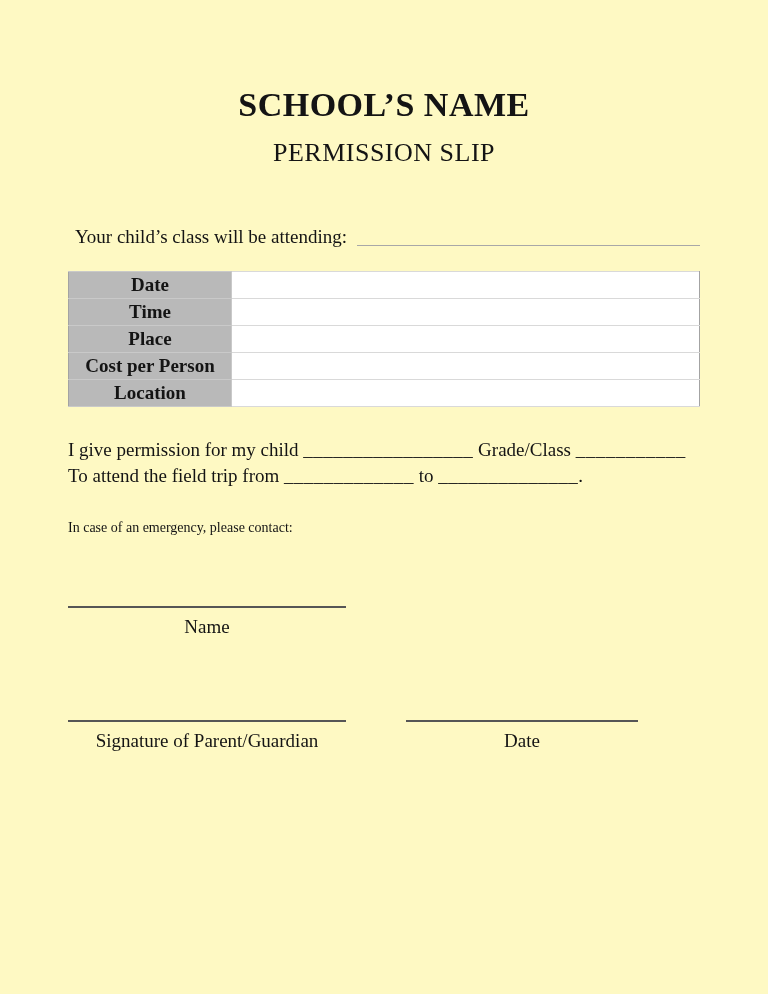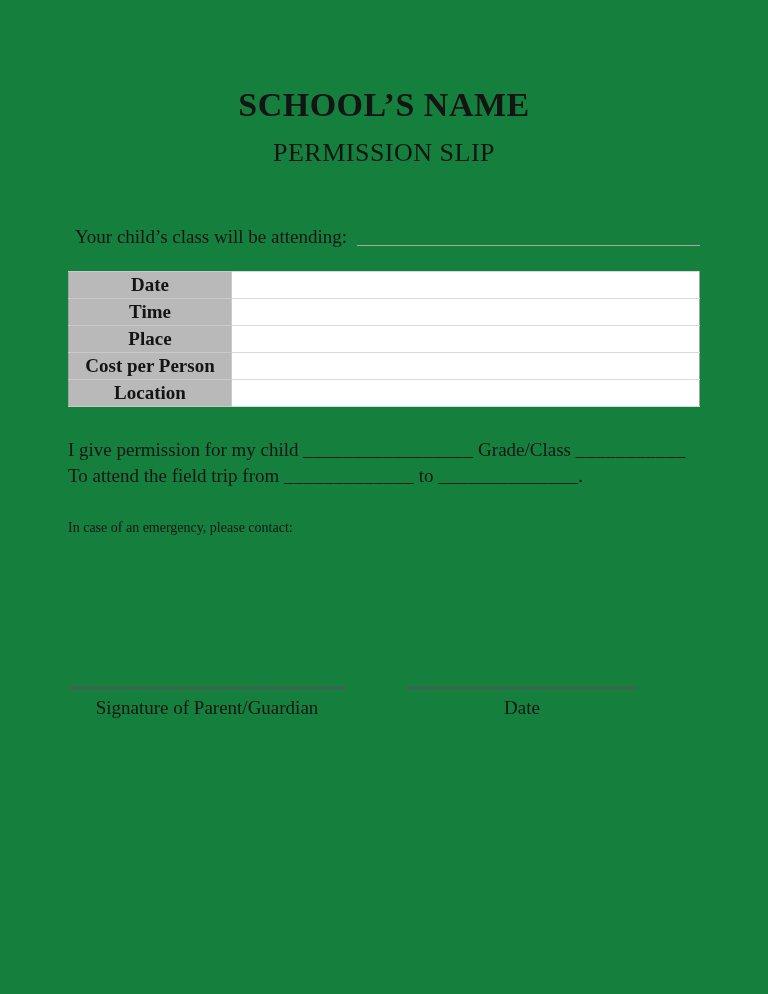--- a/index.html
+++ b/index.html
@@ -1,21 +1,21 @@
 <!DOCTYPE html>
 <html style="--table-header-bg: #b9b9b9;"><head>
 <meta charset="utf-8">
 <style>
   html, body { margin: 0; padding: 0; background: #ffffff; }
   .page {
     position: relative;
     width: 768px;
     height: 994px;
     margin: 0 auto;
-    background: #15803d;
+    background: #fef9c3;
     box-sizing: border-box;
     padding: 84px 68px 0 68px;
     font-family: "Liberation Serif", serif;
     color: #141414;
   }
   h1.title {
     margin: 0;
     font-size: 34px;
     line-height: 41px;
     font-weight: 600;
@@ -148,20 +148,24 @@
     <br>
     <span>To attend the field trip from</span>
     <span class="blank">_____________</span>
     <span>to</span>
     <span class="blank">______________</span><span>.</span>
   </p>
 
   <p class="body-line">In case of an emergency, please contact:</p>
 
   <div class="sig-grid">
+    <div class="sig-block left">
+      <div class="sig-line"></div>
+      <div class="sig-label">Name</div>
+    </div>
   </div>
 
   <div class="sig-grid sig-row2">
     <div class="sig-block left">
       <div class="sig-line"></div>
       <div class="sig-label">Signature of Parent/Guardian</div>
     </div>
     <div class="sig-block right">
       <div class="sig-line"></div>
       <div class="sig-label">Date</div>

